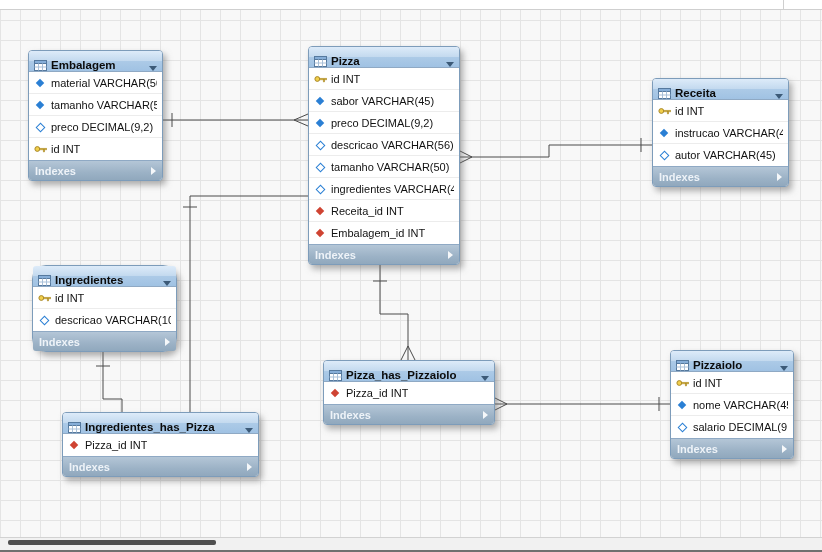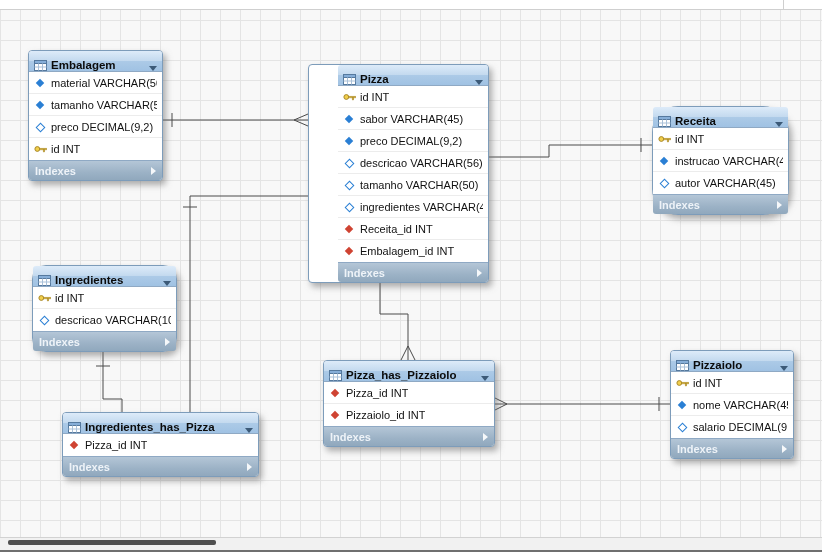--- a/index.html
+++ b/index.html
@@ -156,21 +156,21 @@
               </svg>
             </span>
             <span class="erd-label">id INT</span>
           </div>
         </div>
         <div class="erd-footer">
           <span class="erd-footer-label">Indexes</span>
           <span class="expand-arrow"></span>
         </div>
       </div>
-      <div class="erd-table" style="left: 308px; top: 64px; width: 150px; padding-left: 29px;">
+      <div class="erd-table" style="left: 308px; top: 46px; width: 150px;">
         <div class="erd-header">
           <span class="t-icon">
             <svg width="13" height="11" viewBox="0 0 13 11">
               <rect x="0.5" y="0.5" width="12" height="10" fill="#ffffff" stroke="#55799e"></rect>
               <rect x="0.5" y="0.5" width="12" height="3" fill="#86aed8" stroke="#55799e"></rect>
               <line x1="0.5" y1="7" x2="12.5" y2="7" stroke="#a9c0d8"></line>
               <line x1="4.5" y1="3.5" x2="4.5" y2="10.5" stroke="#a9c0d8"></line>
               <line x1="8.5" y1="3.5" x2="8.5" y2="10.5" stroke="#a9c0d8"></line>
             </svg>
           </span>
@@ -215,21 +215,21 @@
           <div class="erd-row">
             <span class="icn diam fk"></span>
             <span class="erd-label">Embalagem_id INT</span>
           </div>
         </div>
         <div class="erd-footer">
           <span class="erd-footer-label">Indexes</span>
           <span class="expand-arrow"></span>
         </div>
       </div>
-      <div class="erd-table" style="left: 652px; top: 106px; width: 135px; border-radius: 26px;">
+      <div class="erd-table" style="left: 652px; top: 78px; width: 135px;">
         <div class="erd-header">
           <span class="t-icon">
             <svg width="13" height="11" viewBox="0 0 13 11">
               <rect x="0.5" y="0.5" width="12" height="10" fill="#ffffff" stroke="#55799e"></rect>
               <rect x="0.5" y="0.5" width="12" height="3" fill="#86aed8" stroke="#55799e"></rect>
               <line x1="0.5" y1="7" x2="12.5" y2="7" stroke="#a9c0d8"></line>
               <line x1="4.5" y1="3.5" x2="4.5" y2="10.5" stroke="#a9c0d8"></line>
               <line x1="8.5" y1="3.5" x2="8.5" y2="10.5" stroke="#a9c0d8"></line>
             </svg>
           </span>
@@ -307,24 +307,20 @@
               <line x1="8.5" y1="3.5" x2="8.5" y2="10.5" stroke="#a9c0d8"></line>
             </svg>
           </span>
           <span class="erd-title">Pizza_has_Pizzaiolo</span>
           <span class="shade-arrow"></span>
         </div>
         <div class="erd-body">
           <div class="erd-row">
             <span class="icn diam fk"></span>
             <span class="erd-label">Pizza_id INT</span>
-          </div>
-          <div class="erd-row">
-            <span class="icn diam fk"></span>
-            <span class="erd-label">Pizzaiolo_id INT</span>
           </div>
         </div>
         <div class="erd-footer">
           <span class="erd-footer-label">Indexes</span>
           <span class="expand-arrow"></span>
         </div>
       </div>
       <div class="erd-table" style="left: 670px; top: 350px; width: 122px;">
         <div class="erd-header">
           <span class="t-icon">

